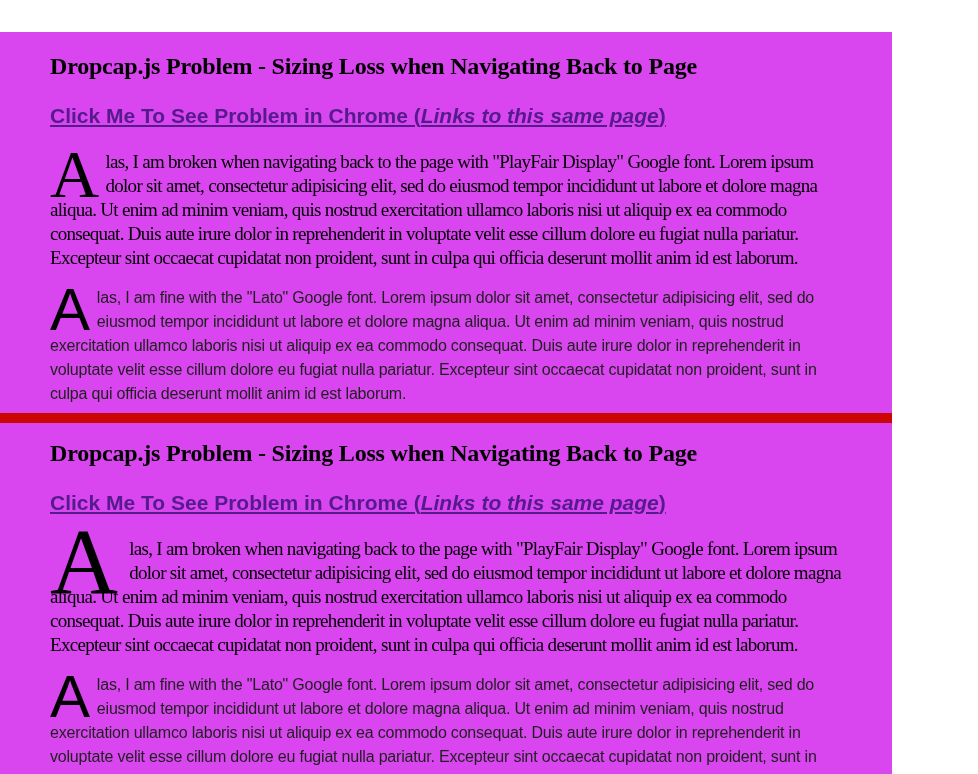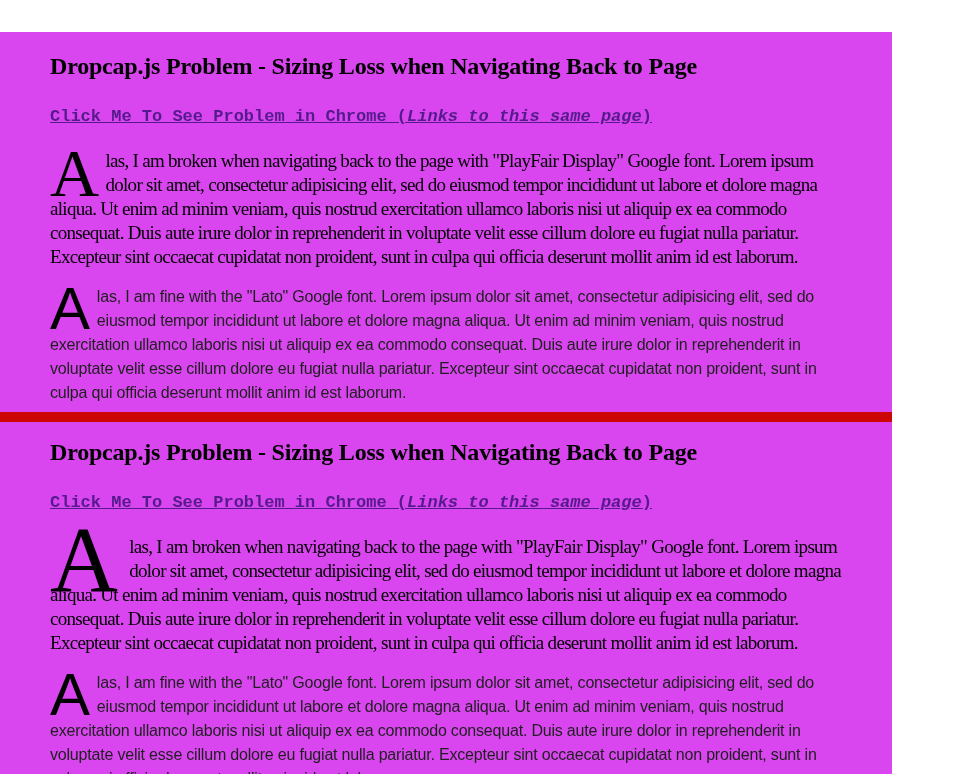--- a/index.html
+++ b/index.html
@@ -32,23 +32,23 @@
     margin: 0;
     padding-top: 20px;
   }
   .section-bottom .heading { padding-top: 16px; }
 
   .linkline {
     margin: 26px 0 0 0;
     line-height: 20px;
   }
   .problem-link {
-    font-family: Liberation Mono, monospace;
+    font-family: Liberation Sans, sans-serif;
     font-weight: 700;
-    font-size: 17px;
+    font-size: 21px;
     color: #551A8B;
     text-decoration: underline;
     cursor: pointer;
   }
   .problem-link em { font-style: italic; }
 
   .para {
     margin: 22px 0 0 0;
   }
   .para.serif {

